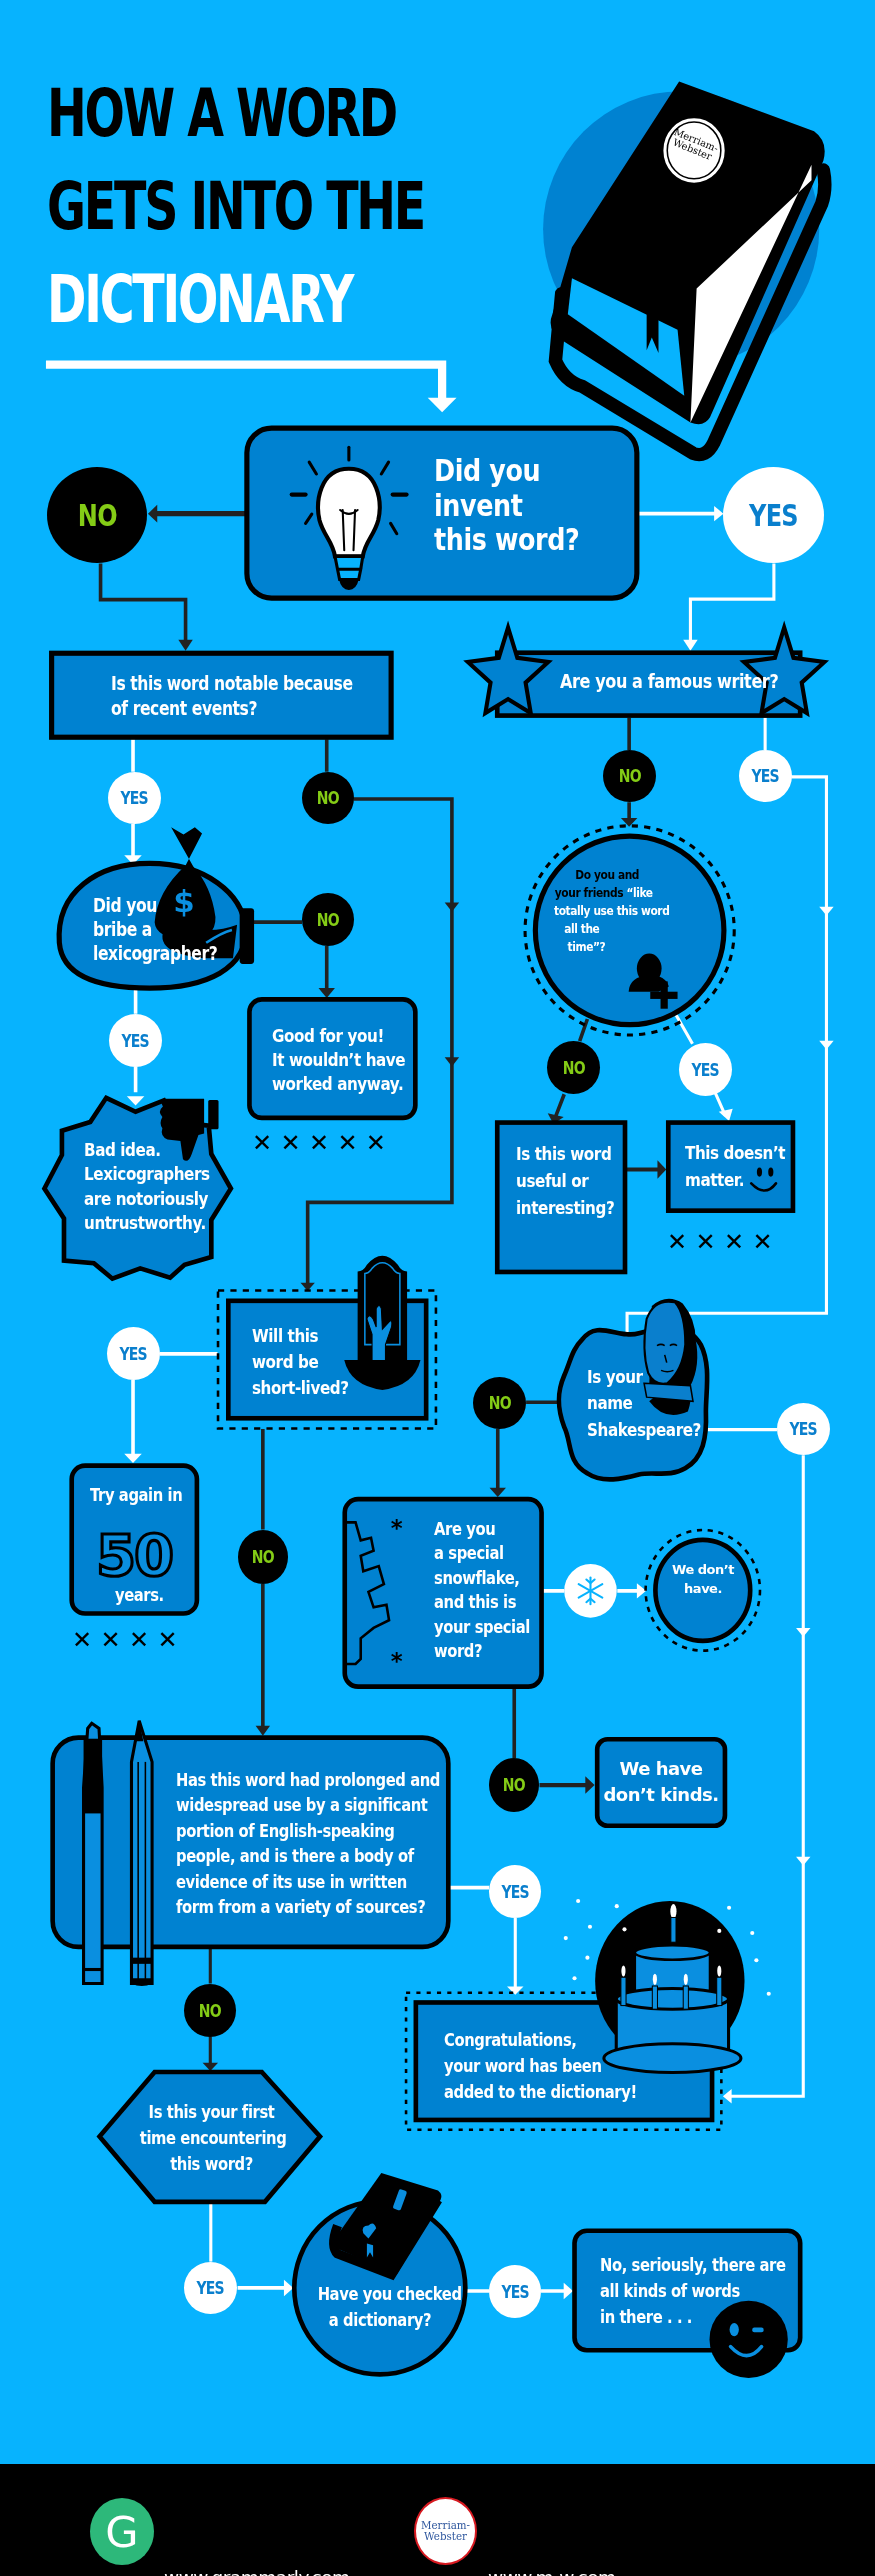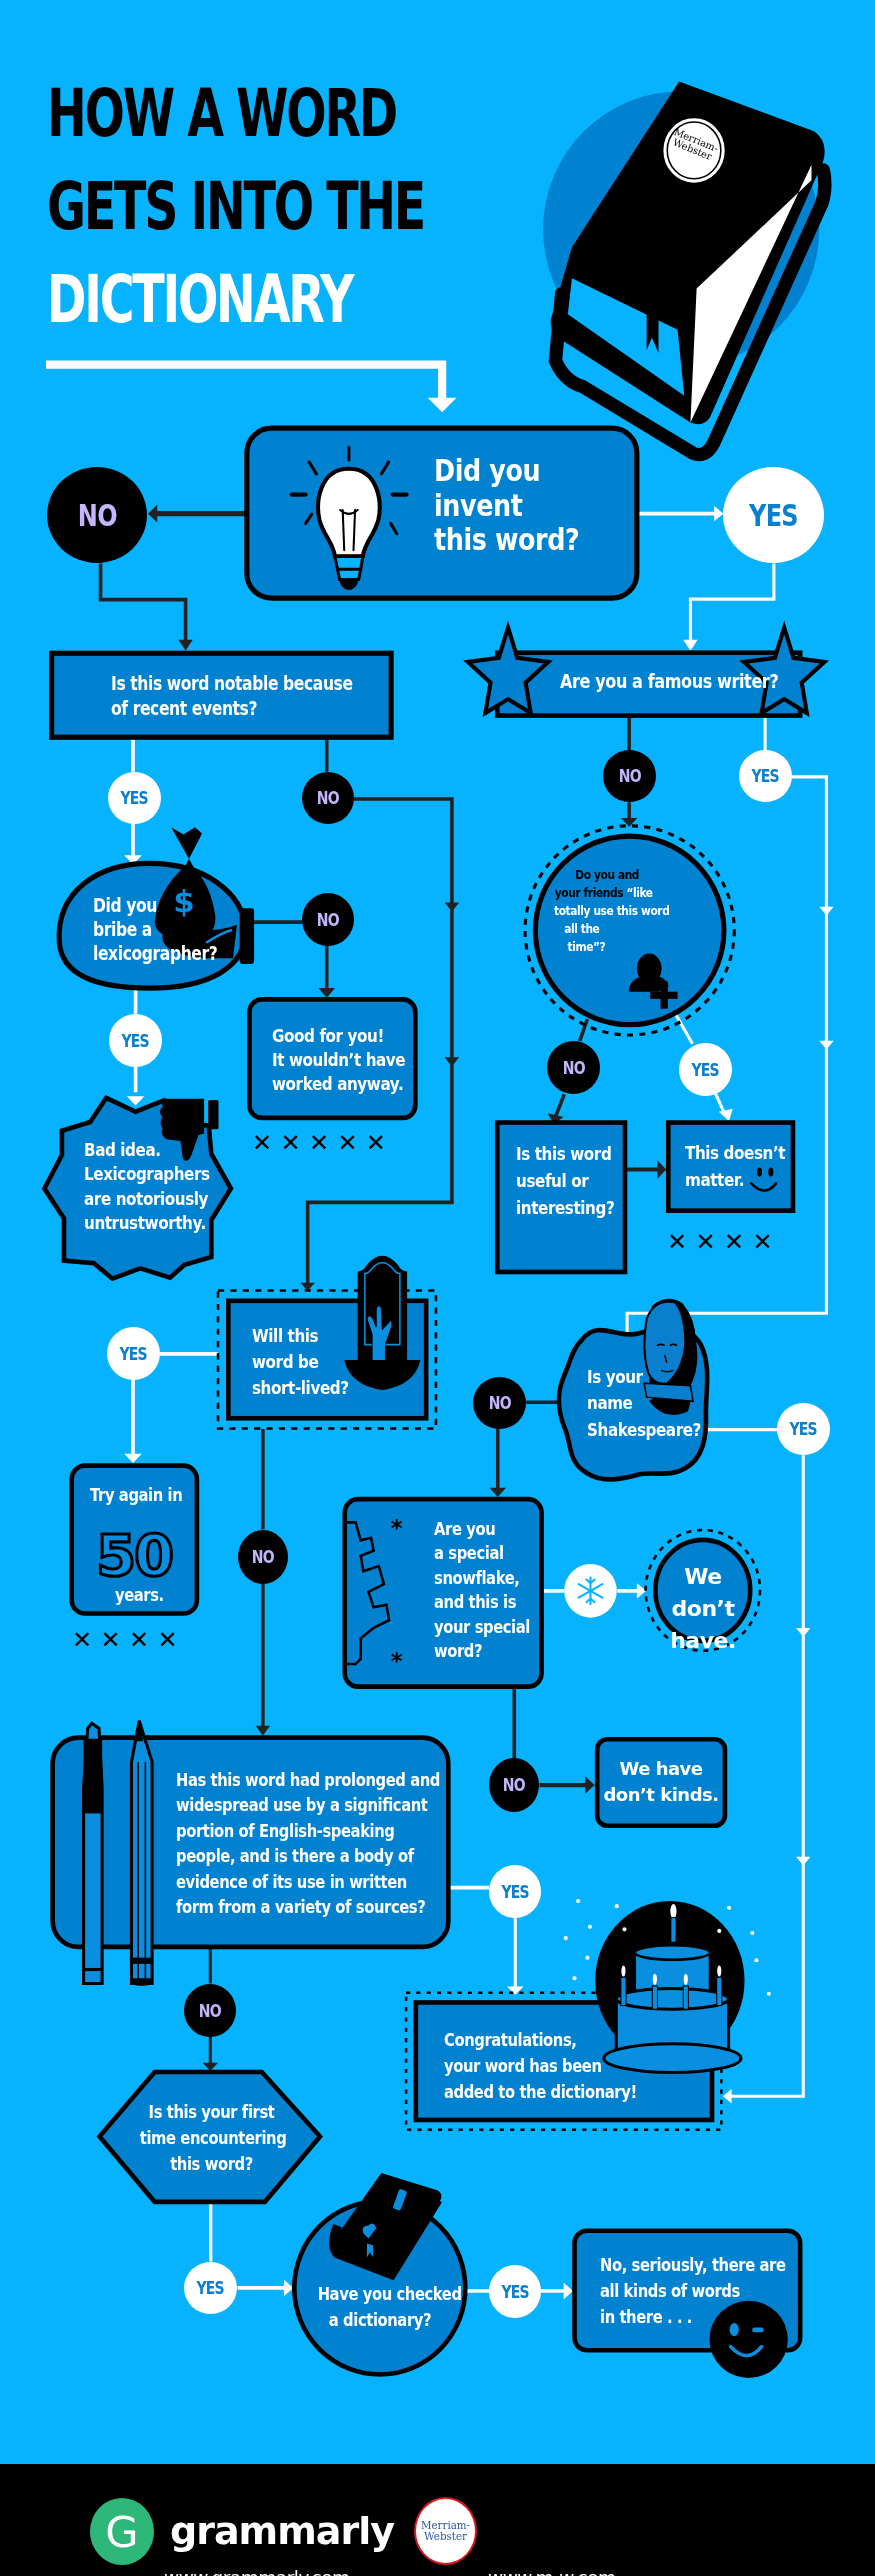--- a/index.html
+++ b/index.html
@@ -10,21 +10,21 @@
   .title { position: absolute; left: 47px; font-family: "DejaVu Sans", sans-serif; font-weight: bold;
            font-size: 66px; line-height: 1; letter-spacing: -3.1px; transform: scaleX(0.72); transform-origin: left top; white-space: nowrap; }
   .t-black { color: #000; }
   .t-white { color: #fff; }
   .node-text { position: absolute; color: #fff; font-family: "DejaVu Sans", sans-serif; font-weight: bold;
                line-height: 1.22; letter-spacing: -0.5px; }
   .cond { transform: scaleX(0.82); transform-origin: left center; white-space: nowrap; }
   .badge { position: absolute; display: flex; align-items: center; justify-content: center; border-radius: 50%;
            font-family: "DejaVu Sans", sans-serif; font-weight: bold; font-size: 17.5px; letter-spacing: -1px; }
   .badge span { display: inline-block; transform: scaleX(0.8); }
-  .badge.no { background: #000; color: #c4b5fd; }
+  .badge.no { background: #000; color: #84cc16; }
   .badge.yes { background: #fff; color: #0A7FCD; }
   .xmarks { position: absolute; display: flex; justify-content: space-between; color: #000;
             font-family: "DejaVu Sans", sans-serif; font-weight: bold; font-size: 24px; line-height: 1; }
   .footer { position: absolute; left: 0; top: 2464px; width: 876px; height: 167px; background: #000; }
   .footer .brand { position: absolute; color: #fff; font-family: "DejaVu Sans", sans-serif; font-weight: bold; white-space: nowrap; }
   .footer .url { position: absolute; color: #fff; font-family: "DejaVu Sans", sans-serif; font-size: 18.5px; white-space: nowrap; letter-spacing: -0.5px; }
 </style>
 </head>
 <body>
 
@@ -444,21 +444,21 @@
 
 <div class="node-text cond" style="left:434px; top:1517px; font-size:18px; line-height:1.36;">
   <div>Are you</div>
   <div>a special</div>
   <div>snowflake,</div>
   <div>and this is</div>
   <div>your special</div>
   <div>word?</div>
 </div>
 
-<div class="node-text" style="left:662px; top:1561px; width:82px; text-align:center; font-size:22px; line-height:1.45;">
+<div class="node-text" style="left:662px; top:1561px; width:82px; text-align:center; font-size:13px; line-height:1.45;">
   <div>We don’t</div>
   <div>have.</div>
 </div>
 
 <div class="badge no" style="left:489px; top:1758px; width:50px; height:54px;">
     <span>NO</span>
   </div>
 <div class="node-text" style="left:603px; top:1756px; width:116px; text-align:center; font-size:18px; line-height:1.45;">
   <div>We have</div>
   <div>don’t kinds.</div>
@@ -505,21 +505,20 @@
 <div class="node-text cond" style="left:600px; top:2252px; font-size:18px; line-height:1.45;">
   <div>No, seriously, there are</div>
   <div>all kinds of words</div>
   <div>in there . . .</div>
 </div>
 
 <div class="footer">
   <div class="abs" style="left:90px; top:34px; width:64px; height:67px; border-radius:50%; background:#2DB87A; display:flex; align-items:center; justify-content:center; color:#fff; font-family:'DejaVu Sans', sans-serif; font-size:43px;">
     <span>G</span>
   </div>
-  <div class="brand" style="left:170px; top:45px; font-size:38px; letter-spacing:-1px;">grammarly</div>
   <div class="url" style="left:164px; top:103px;">www.grammarly.com</div>
 
   <div class="abs" style="left:414px; top:33px; width:63px; height:68px; border-radius:50%; background:#fff; border:2.1px solid #D71920; box-sizing:border-box; display:flex; flex-direction:column; align-items:center; justify-content:center; font-family:'DejaVu Serif', serif; font-size:10.3px; color:#30589E; line-height:1.05;">
     <span>Merriam-</span>
     <span>Webster</span>
   </div>
   <div class="url" style="left:488px; top:103px;">www.m-w.com</div>
 </div>
 
 

